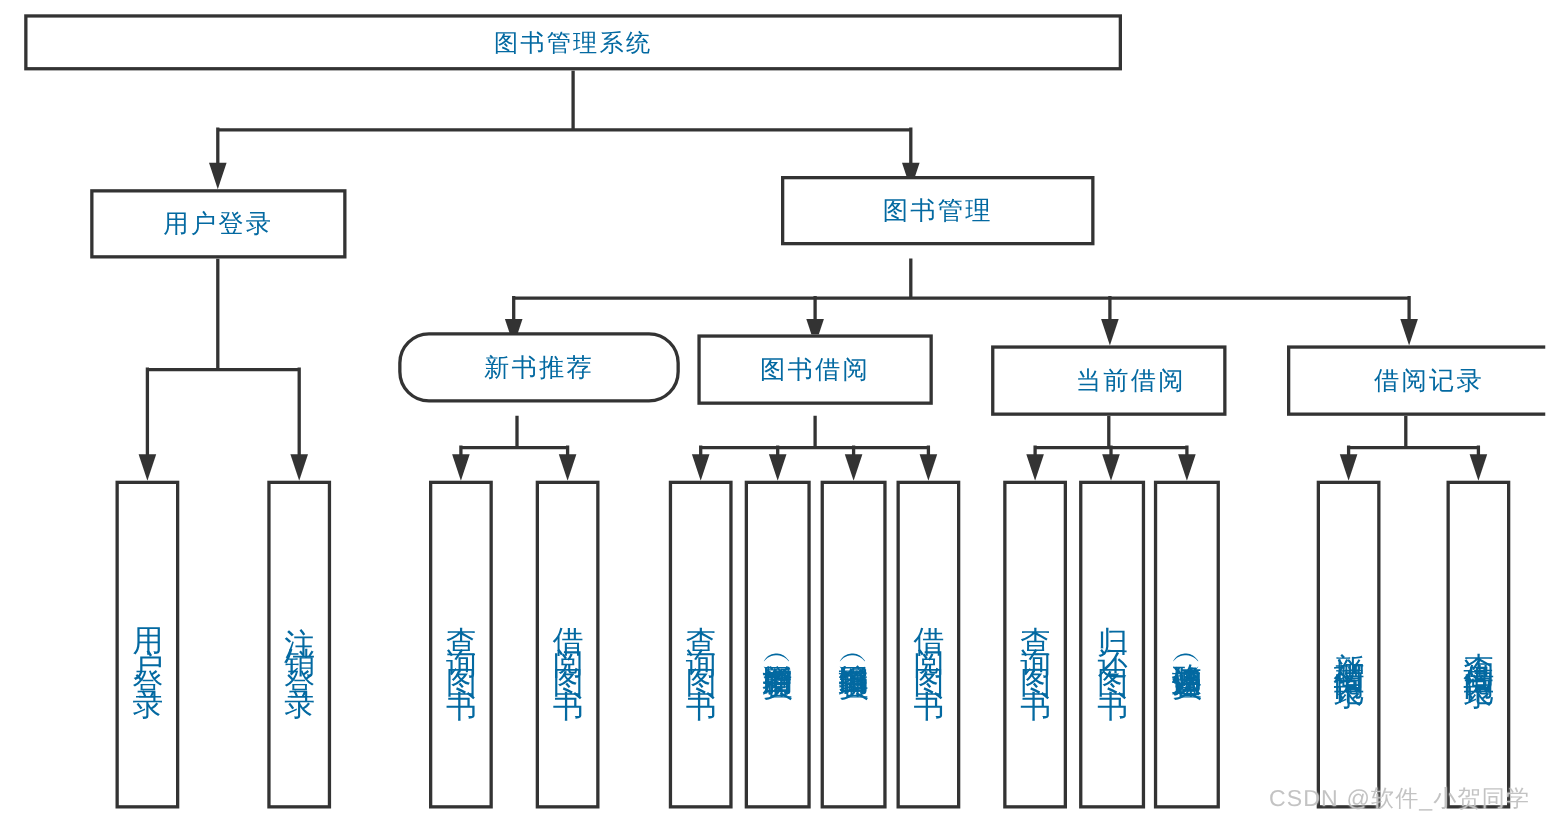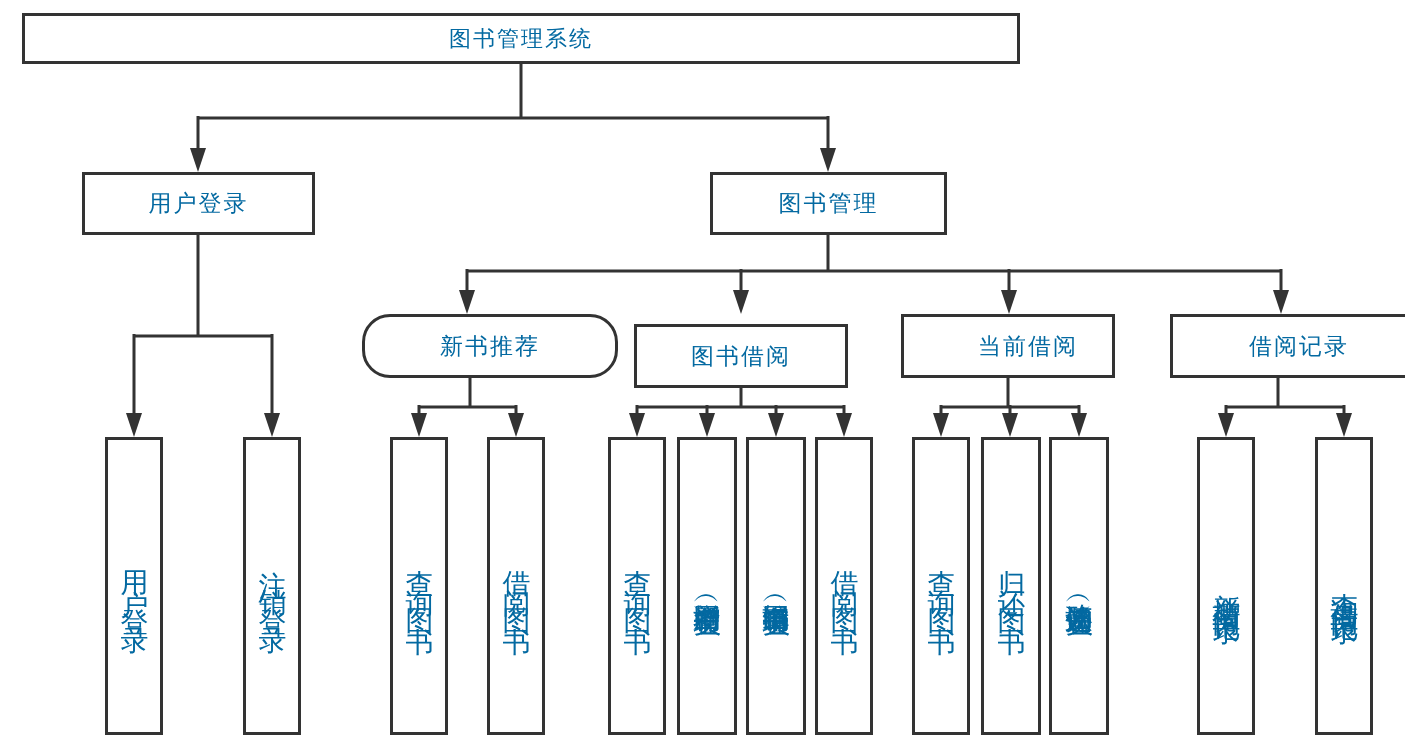--- a/index.html
+++ b/index.html
@@ -94,28 +94,28 @@
     </g>
   </svg>
 
   <div class="node hnode root" style="left:22px; top:13px; width:998px; height:51px;">
     <span>图书管理系统</span>
   </div>
 
   <div class="node hnode" style="left:82px; top:172px; width:233px; height:63px;">
     <span>用户登录</span>
   </div>
-  <div class="node hnode" style="left:710px; top:172px; width:237px; height:63px;justify-content:center;">
+  <div class="node hnode" style="left:710px; top:160px; width:285px; height:63px;justify-content:center;">
     <span>图书管理</span>
   </div>
 
-  <div class="node hnode" style="left:362px; top:314px; width:256px; height:64px;border-radius:28px;">
+  <div class="node hnode" style="left:362px; top:302px; width:256px; height:64px;border-radius:28px;">
     <span>新书推荐</span>
   </div>
-  <div class="node hnode" style="left:634px; top:324px; width:214px; height:64px;">
+  <div class="node hnode" style="left:634px; top:304px; width:214px; height:64px;">
     <span>图书借阅</span>
   </div>
   <div class="node hnode" style="left:901px; top:314px; width:214px; height:64px;padding-left:40px;">
     <span>当前借阅</span>
   </div>
   <div class="node hnode" style="left:1170px; top:314px; width:258px; height:64px;">
     <span>借阅记录</span>
   </div>
 
   <div class="node leaf ls-wide" style="left:105px; top:437px; width:58px; height:298px;">
@@ -155,14 +155,15 @@
     <span>确认归还（管理员）</span>
   </div>
 
   <div class="node leaf ls-mid" style="left:1197px; top:437px; width:58px; height:298px;">
     <span>新增借阅记录</span>
   </div>
   <div class="node leaf ls-mid" style="left:1315px; top:437px; width:58px; height:298px;">
     <span>查询借阅记录</span>
   </div>
 
+  <div class="watermark">CSDN @软件_小贺同学</div>
 
 </div>
 
 </body></html>

